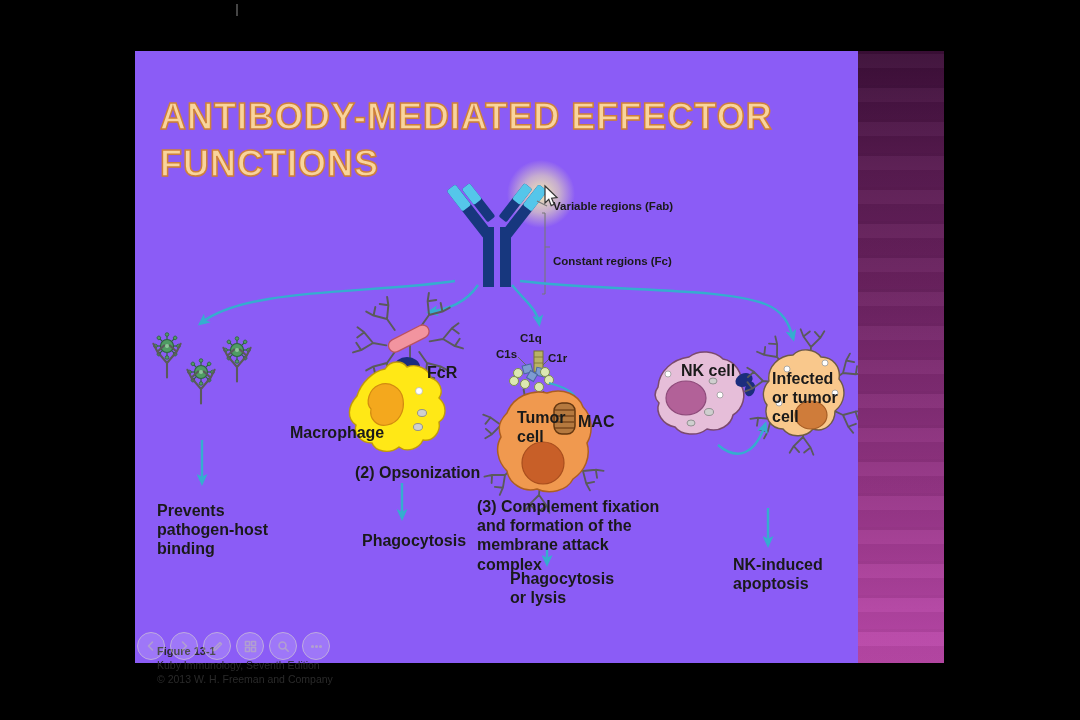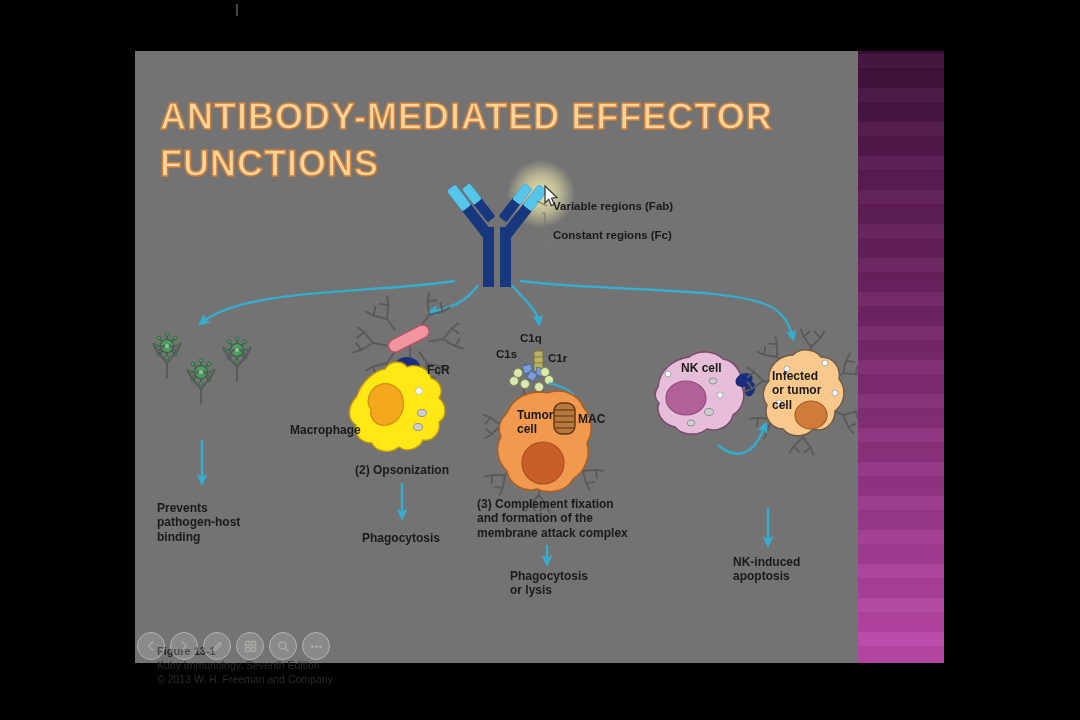--- a/index.html
+++ b/index.html
@@ -2,40 +2,40 @@
 <html><head>
 <meta charset="utf-8">
 <style>
   html,body{margin:0;padding:0;}
   body{
     width:1080px;height:720px;position:relative;overflow:hidden;
     background:#000;font-family:"Liberation Sans",sans-serif;
   }
   .slide{
     position:absolute;left:135px;top:51px;width:809px;height:612px;
-    background:#737373;
+    background:#8b5cf6;
   }
   .purple-strip{
     position:absolute;right:0;top:0;width:86px;height:612px;
     background:
       repeating-linear-gradient(180deg, rgba(0,0,0,0.07) 0 3px, rgba(255,255,255,0.03) 3px 17px, rgba(0,0,0,0.05) 17px 34px),
       linear-gradient(180deg,#3c0f38 0%,#531а4c 12%,#5a1b52 20%,#6b2260 38%,#7d2a71 52%,#8f3280 66%,#a23b92 80%,#b746a6 94%,#bb49a9 100%);
     background:
       repeating-linear-gradient(180deg, rgba(0,0,0,0.07) 0 3px, rgba(255,255,255,0.03) 3px 17px, rgba(0,0,0,0.05) 17px 34px),
       linear-gradient(180deg,#3c0f38 0%,#5a1b52 20%,#6b2260 38%,#7d2a71 52%,#8f3280 66%,#a23b92 80%,#b746a6 94%,#bb49a9 100%);
   }
   .artifact{position:absolute;left:236px;top:4px;width:2px;height:12px;background:#454545;}
   .title{
     position:absolute;left:25px;top:42px;width:640px;
     font-size:36px;line-height:47px;font-weight:bold;letter-spacing:1px;
     color:#f9d49c;-webkit-text-stroke:1.5px #cf803a;
     text-shadow:0 1px 0 rgba(160,90,30,0.25);
   }
   .lbl{
-    position:absolute;color:#1a1a1a;font-weight:bold;font-size:12px;
+    position:absolute;color:#1a1a1a;font-weight:bold;font-size:16px;
     line-height:1.2;white-space:pre-line;
   }
   .lbl.small{font-size:11.5px;}
   .diagram-svg{position:absolute;left:0;top:0;z-index:1;}
   .labels{position:absolute;left:0;top:0;width:723px;height:612px;z-index:2;}
   .cursor-svg{position:absolute;left:0;top:0;z-index:4;}
   .caption{position:absolute;left:22px;top:546px;font-size:10.5px;color:#2a2a2a;line-height:14px;z-index:2;}
   .caption .fig{font-weight:bold;font-size:11px;margin-top:47px;}
   .caption .bk{}
   .toolbar{
@@ -250,21 +250,21 @@
     <g stroke="#35adcf" stroke-width="2.4" fill="none">
       <line x1="67" y1="389" x2="67" y2="431" marker-end="url(#arr)"></line>
       <line x1="267" y1="432" x2="267" y2="466" marker-end="url(#arr)"></line>
       <line x1="412" y1="494" x2="412" y2="512" marker-end="url(#arr)"></line>
       <line x1="633" y1="457" x2="633" y2="493" marker-end="url(#arr)"></line>
     </g>
   </svg>
 
   <div class="labels">
     <div class="lbl small" style="left:418px;top:149px">Variable regions (Fab)</div>
-    <div class="lbl small" style="left:418px;top:178px">Constant regions (Fc)</div>
+    <div class="lbl small" style="left:418px;top:204px">Constant regions (Fc)</div>
 
     <div class="lbl" style="left:22px;top:450px;width:120px">Prevents
 pathogen-host
 binding</div>
 
     <div class="lbl" style="left:155px;top:372px">Macrophage</div>
     <div class="lbl" style="left:292px;top:312px">FcR</div>
     <div class="lbl" style="left:220px;top:412px">(2) Opsonization</div>
     <div class="lbl" style="left:227px;top:480px">Phagocytosis</div>
 

